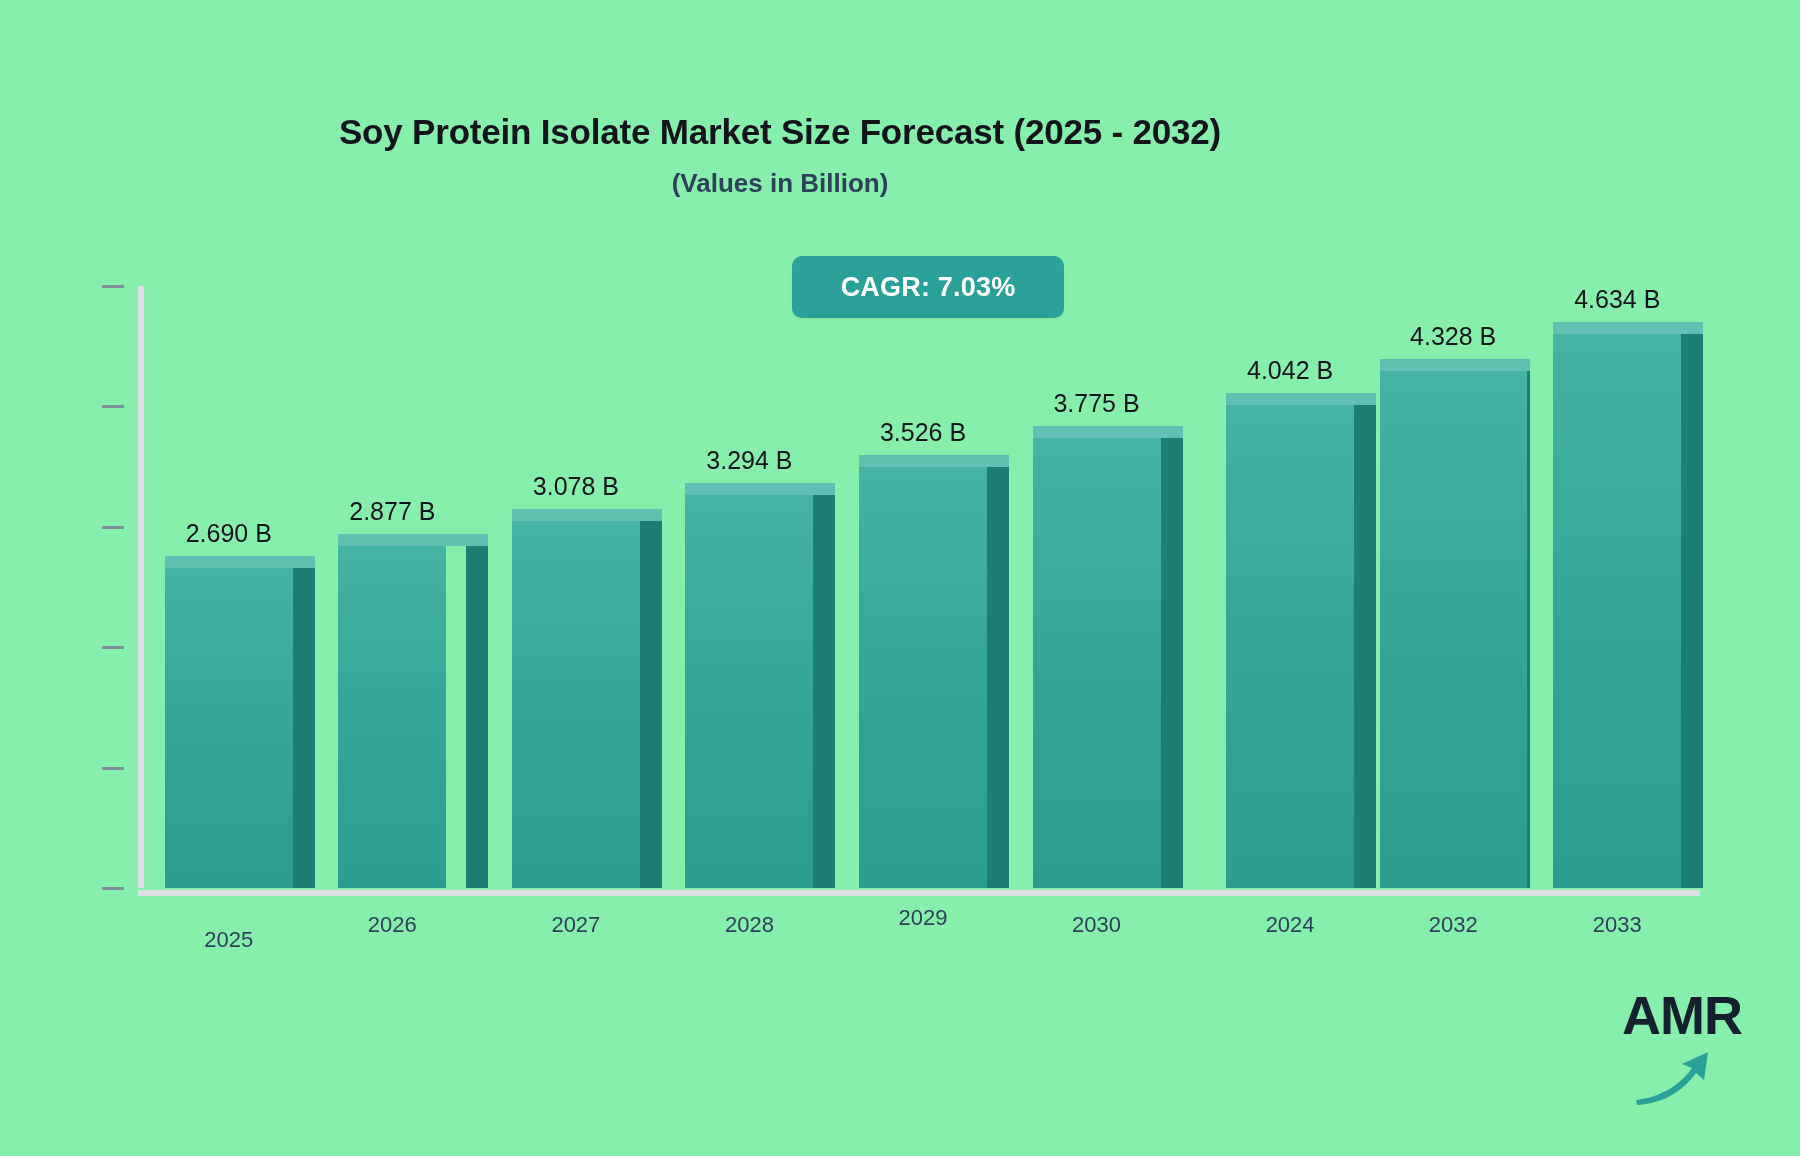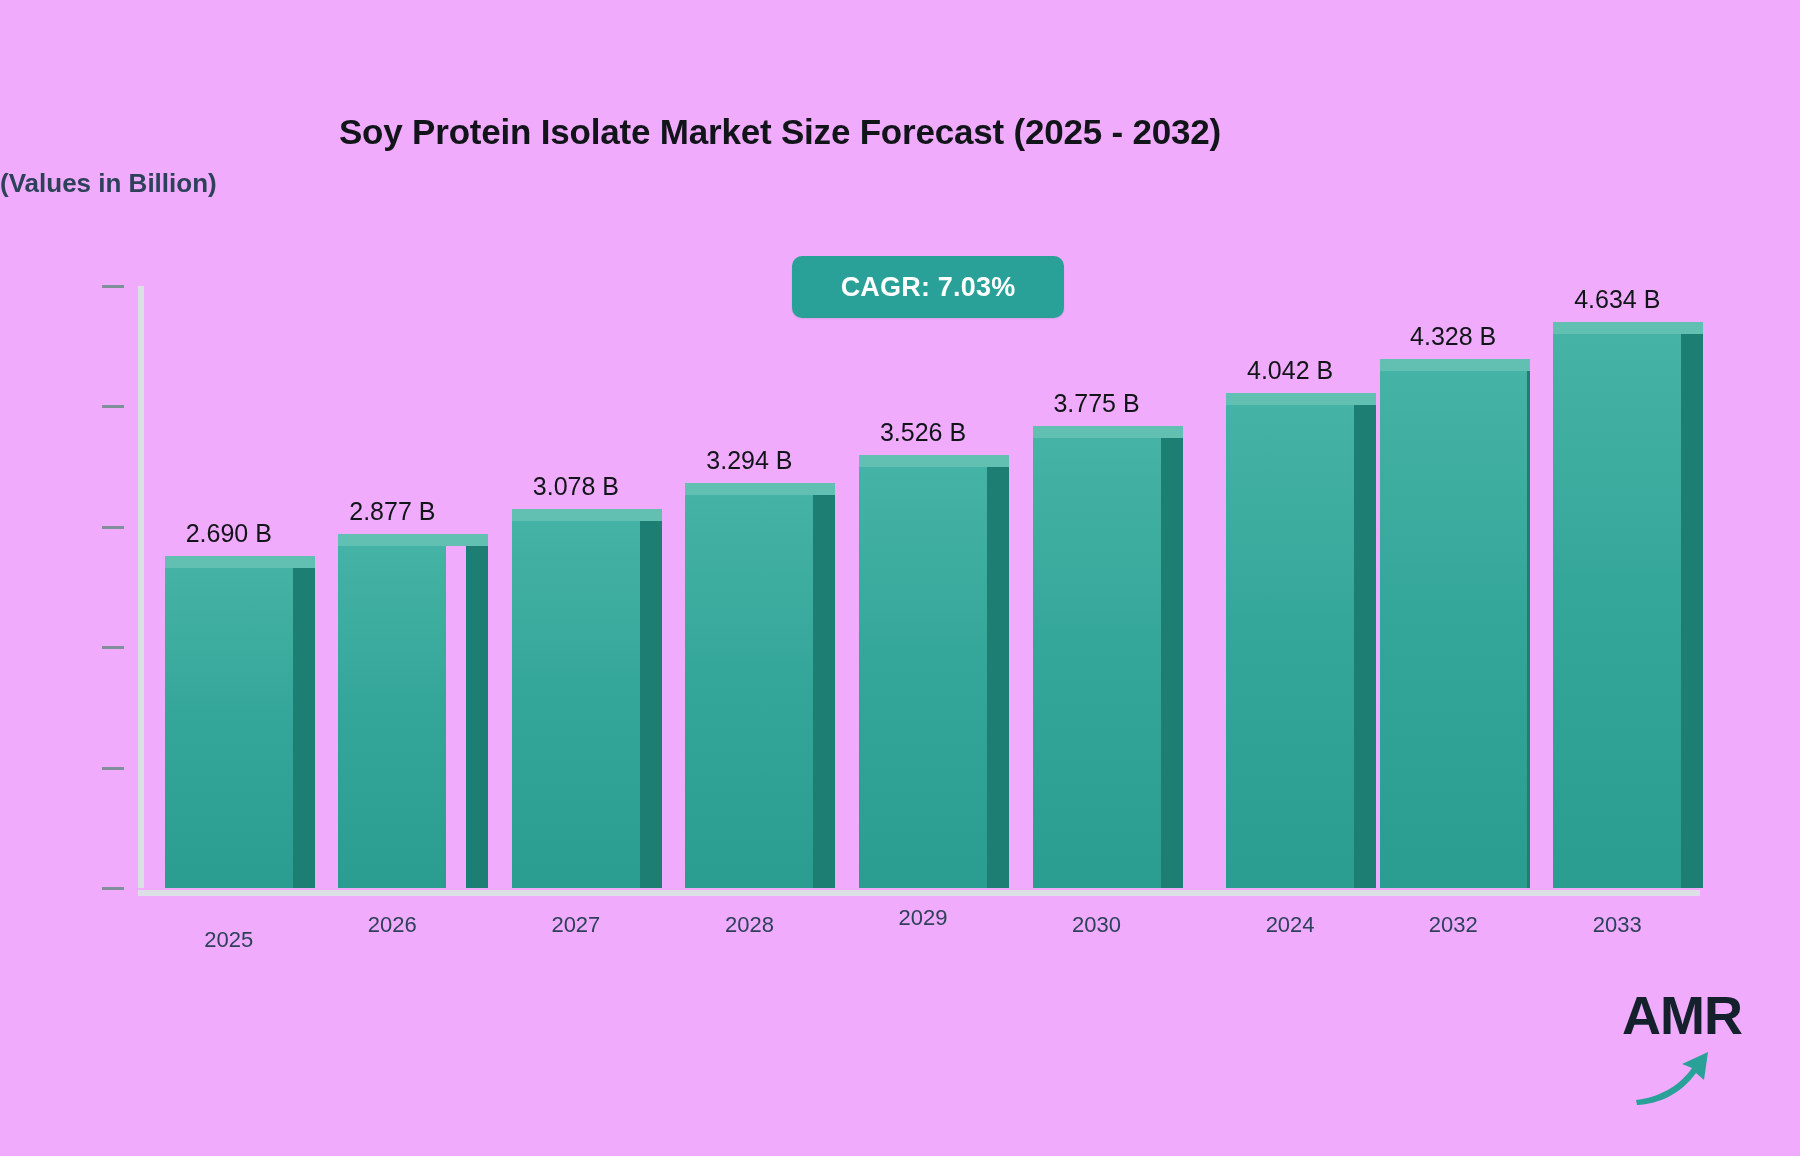--- a/index.html
+++ b/index.html
@@ -11,41 +11,42 @@
     width: 1800px;
     height: 1156px;
     font-family: "Liberation Sans", sans-serif;
     position: relative;
     overflow: hidden;
   }
 
   .chart-root {
     position: absolute;
     inset: 0;
-    background: #f0abfc;
+    background: #86efac;
   }
 
   
   .title {
     position: absolute;
     top: 112px;
     left: 0;
     width: 1560px;
     text-align: center;
     font-size: 35px;
     font-weight: bold;
     color: #111418;
     letter-spacing: -0.2px;
     white-space: nowrap;
   }
   .subtitle {
     position: absolute;
     top: 168px;
     left: 0;
     width: 1560px;
+    text-align: center;
     font-size: 26px;
     font-weight: bold;
     color: #2d4159;
   }
 
   
   .cagr-badge {
     position: absolute;
     top: 256px;
     left: 792px;

